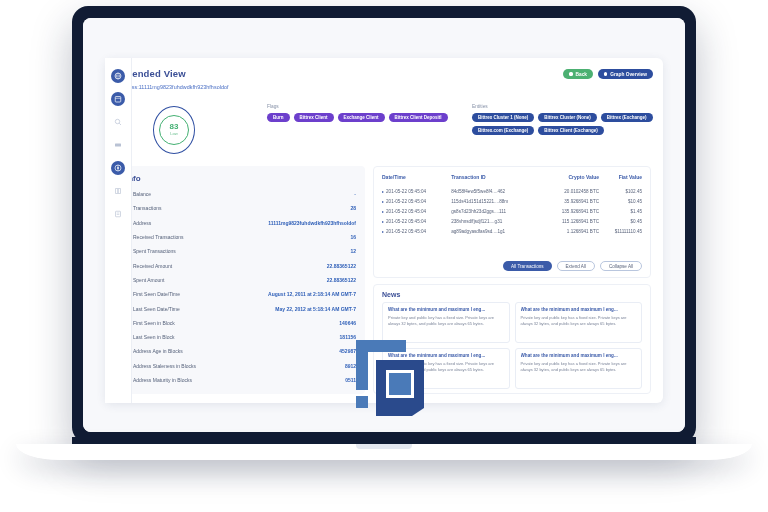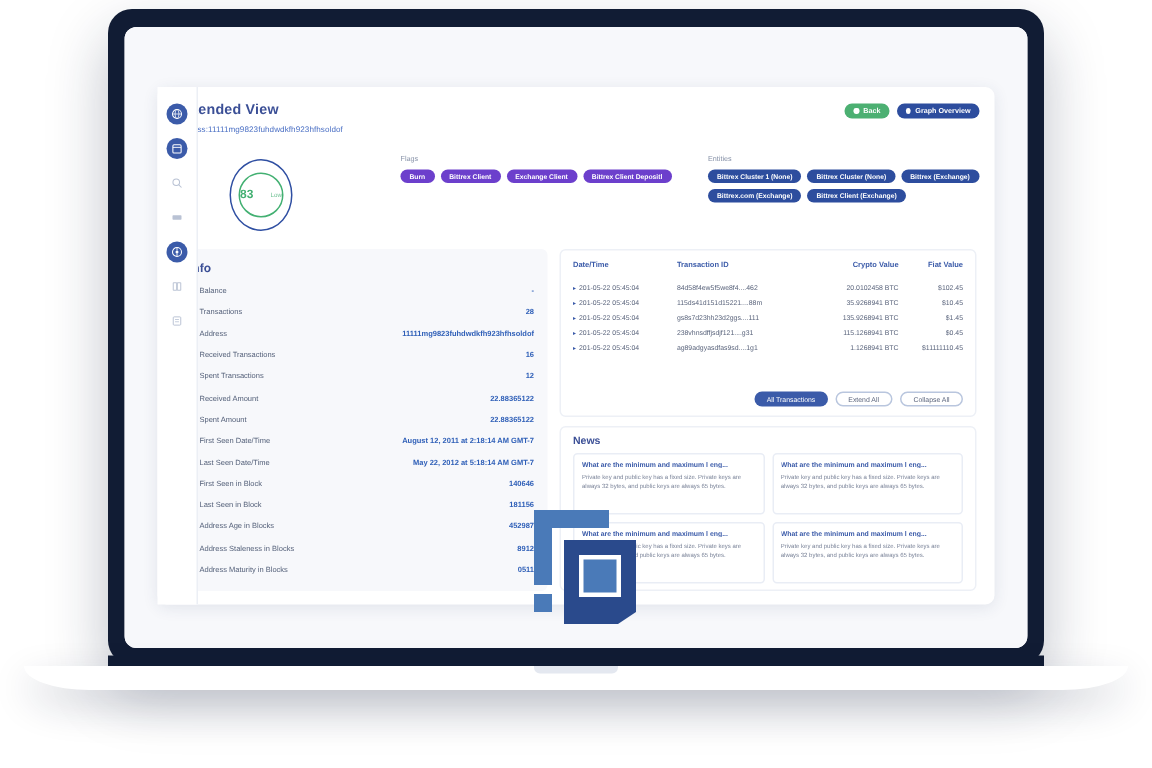--- a/index.html
+++ b/index.html
@@ -156,22 +156,22 @@
     position: absolute; inset: 0;
     border: 1.6px solid #2f4fa2;
     border-radius: 50%;
   }
   #score-inner {
     position: absolute;
     left: 6px; top: 9px;
     width: 30px; height: 30px;
     border: 1.4px solid #43b072;
     border-radius: 50%;
-    display: flex; flex-direction: row;
-    align-items: center; justify-content: space-between;
+    display: flex; flex-direction: column;
+    align-items: center; justify-content: center;
     gap: 0px;
   }
   #score-value { font-size: 8px; font-weight: bold; color: #43b072; line-height: 1; }
   #score-label { font-size: 4.2px; color: #6fc193; line-height: 1.1; margin-top: 1px; }
 
   .tag-group { position: absolute; top: 0; }
   #flags-group { left: 150px; width: 200px; }
   #entities-group { left: 355px; width: 215px; }
   .tag-group-title {
     font-size: 4.8px; color: #8792a8; margin-bottom: 4px;

